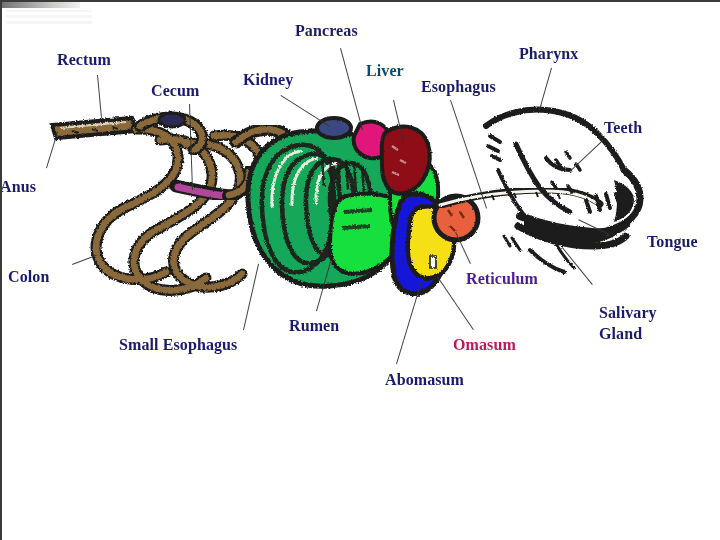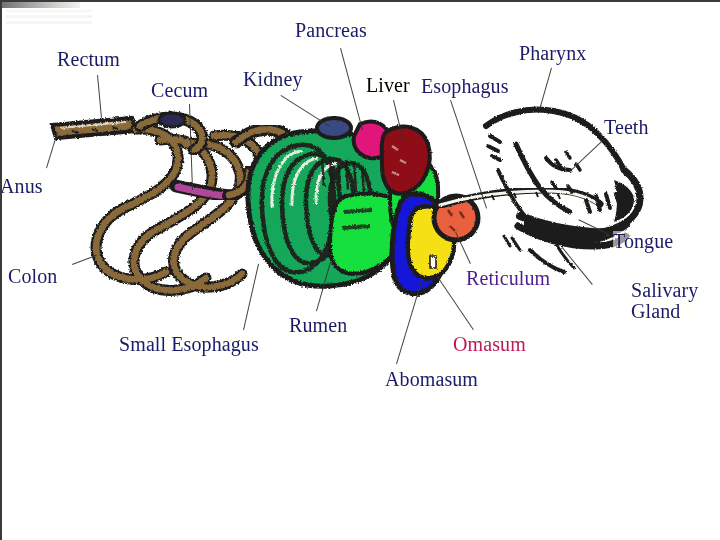--- a/index.html
+++ b/index.html
@@ -45,26 +45,27 @@
     width: 86px; height: 14px;
     background: repeating-linear-gradient(0deg,#f1f1ee 0 3px,#ffffff 3px 6px);
     opacity: .7;
     z-index: 38;
   }
 
   
   .label {
     position: absolute;
     color: #1b1b6e;
-    font-size: 20px;
+    font-size: 16px;
     line-height: 21px;
     white-space: pre;
     letter-spacing: .1px;
     z-index: 30;
     background: rgba(255,255,250,0.55);
+    font-weight: bold;
   }
 
   
   .leader {
     position: absolute;
     background: #33332e;
     transform-origin: 0 0;
     height: 1px;
     z-index: 20;
     opacity: .92;
@@ -278,28 +279,28 @@
       <div class="leader" style="left: 470px; top: 264px; width: 35.3412px; transform: rotate(-115.115deg);"></div>
       <div class="leader" style="left: 592px; top: 285px; width: 47.634px; transform: rotate(-129.036deg);"></div>
     </div>
 
   <div id="labels">
       <div class="label" style="left: 57px; top: 49px; color: rgb(27, 27, 110); text-align: right;">Rectum</div>
       <div class="label" style="left: 295px; top: 20px; color: rgb(27, 27, 110);">Pancreas</div>
       <div class="label" style="left: 519px; top: 43px; color: rgb(27, 27, 110);">Pharynx</div>
       <div class="label" style="left: 151px; top: 80px; color: rgb(27, 27, 110);">Cecum</div>
       <div class="label" style="left: 243px; top: 69px; color: rgb(27, 27, 110);">Kidney</div>
-      <div class="label" style="left: 366px; top: 75px; color: #000000;">Liver</div>
+      <div class="label" style="left: 366px; top: 60px; color: #0c4a6e;">Liver</div>
       <div class="label" style="left: 421px; top: 76px; color: rgb(27, 27, 110);">Esophagus</div>
       <div class="label" style="left: 604px; top: 117px; color: rgb(27, 27, 110);">Teeth</div>
       <div class="label" style="left: 0; top: 176px; color: rgb(27, 27, 110);">Anus</div>
-      <div class="label" style="left: 613px; top: 231px; color: rgb(27, 27, 110);">Tongue</div>
+      <div class="label" style="left: 647px; top: 231px; color: rgb(27, 27, 110);">Tongue</div>
       <div class="label" style="left: 8px; top: 266px; color: rgb(27, 27, 110);">Colon</div>
       <div class="label" style="left: 466px; top: 268px; color: #4c1d95;">Reticulum</div>
-      <div class="label" style="left: 599px; top: 280px; color: rgb(27, 27, 110); margin-left: 32px;">Salivary
+      <div class="label" style="left: 599px; top: 302px; color: rgb(27, 27, 110);">Salivary
 Gland</div>
       <div class="label" style="left: 289px; top: 315px; color: rgb(27, 27, 110);">Rumen</div>
       <div class="label" style="left: 119px; top: 334px; color: rgb(27, 27, 110);">Small Esophagus</div>
       <div class="label" style="left: 453px; top: 334px; color: #be185d; text-align: center;">Omasum</div>
       <div class="label" style="left: 357px; top: 369px; color: rgb(27, 27, 110); margin-left: 28px;">Abomasum</div>
     </div>
 
 </div>
 
 </body></html>

